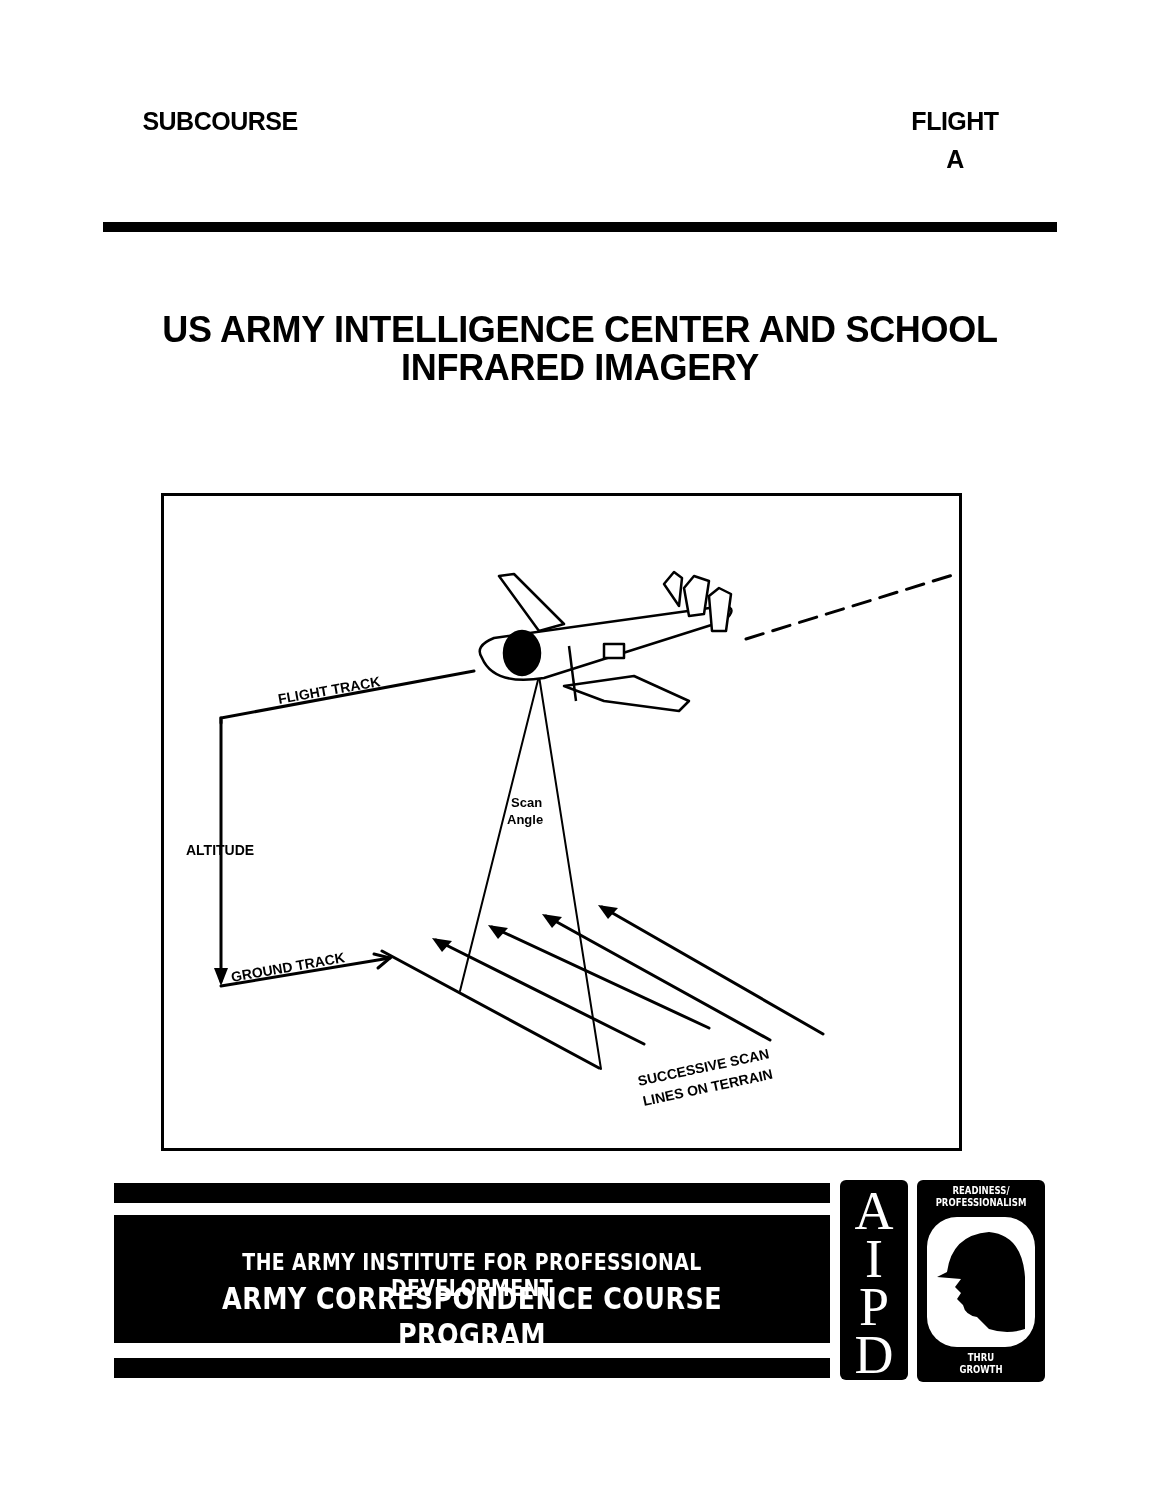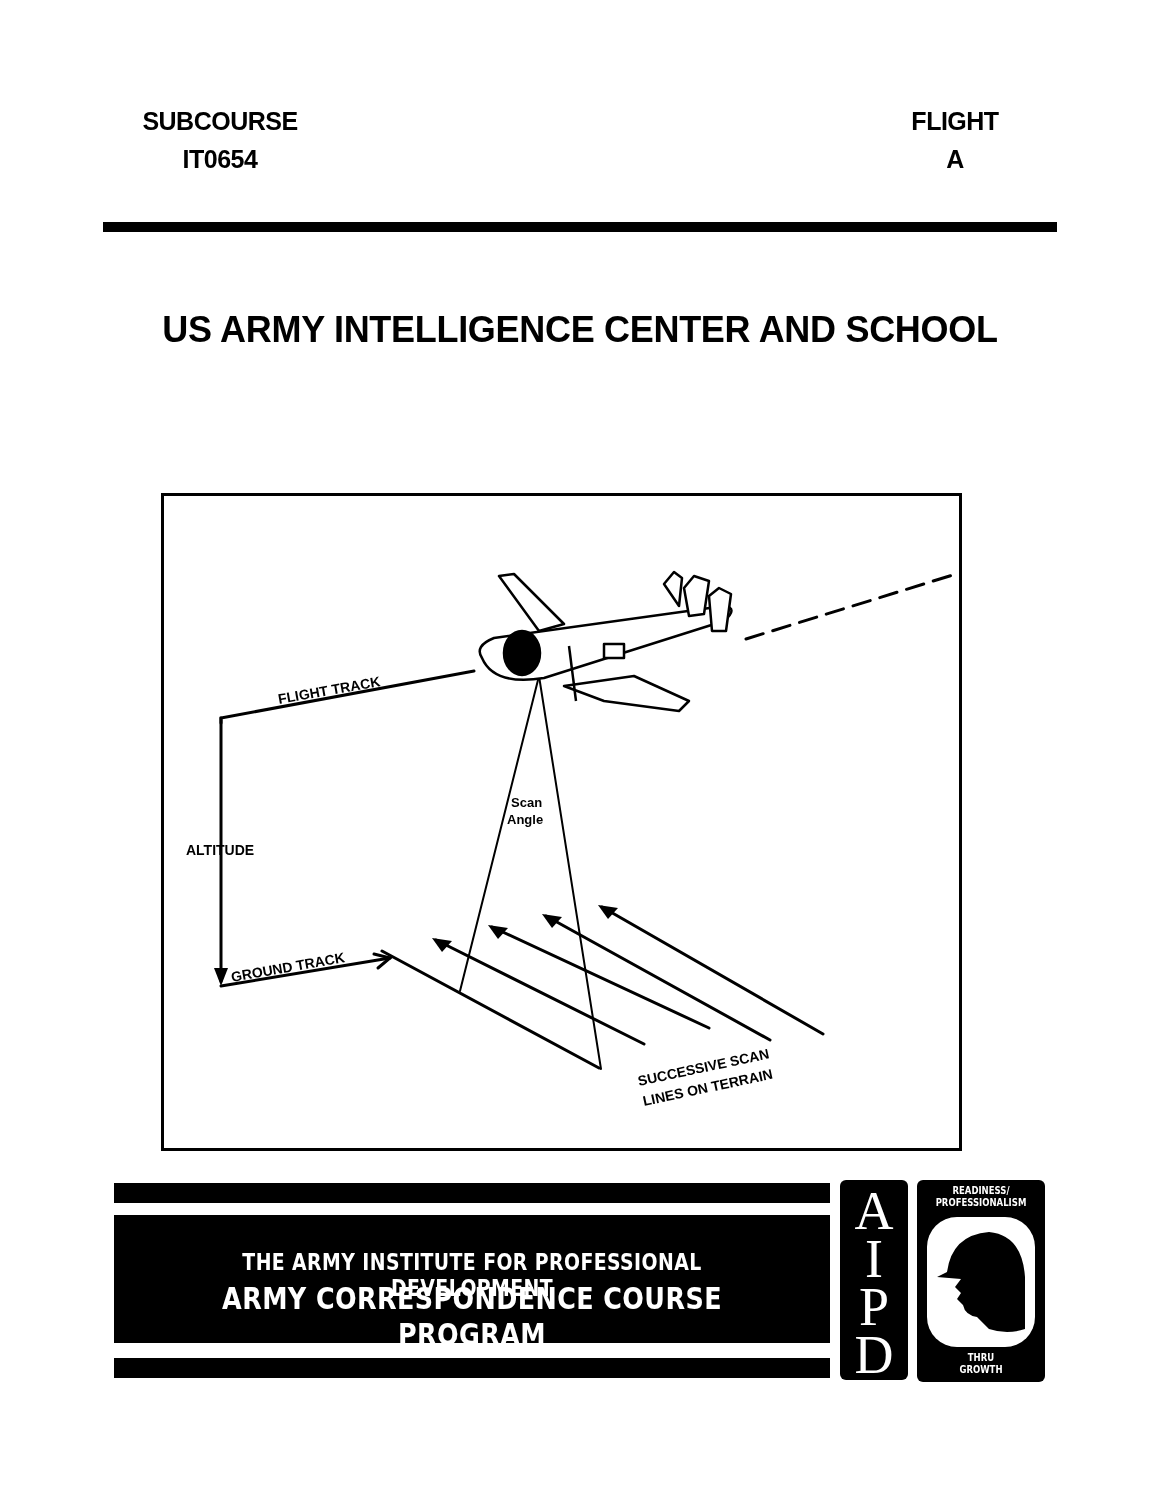--- a/index.html
+++ b/index.html
@@ -37,31 +37,31 @@
            font-family: "DejaVu Sans", sans-serif; font-weight: bold; font-size: 10px; line-height: 12px;
            transform: scaleX(0.85); }
   .helmet-oval { position: absolute; left: 927px; top: 1217px; width: 108px; height: 130px;
                  background: #fff; border-radius: 30px; }
 </style>
 </head>
 <body>
 
 <div class="hdr hdr-left">
   <span>SUBCOURSE</span>
-  <span>IT0654</span>
 </div>
 <div class="hdr hdr-right">
   <span>FLIGHT</span>
   <span>A</span>
 </div>
 
 <div class="rule"></div>
 
 <div class="title">
   <span>US ARMY INTELLIGENCE CENTER AND SCHOOL</span>
+  <span>INFRARED IMAGERY</span>
 </div>
 
 <div class="figure">
   <svg width="801" height="658" viewBox="0 0 801 658">
     <g stroke="#000" fill="none" stroke-linecap="round">
 
       <polyline points="57,227 57,222 310,175" stroke-width="3"></polyline>
 
       <line x1="57" y1="222" x2="57" y2="485" stroke-width="3"></line>
       <polygon points="50,472 64,472 57,490" fill="#000" stroke="none"></polygon>

